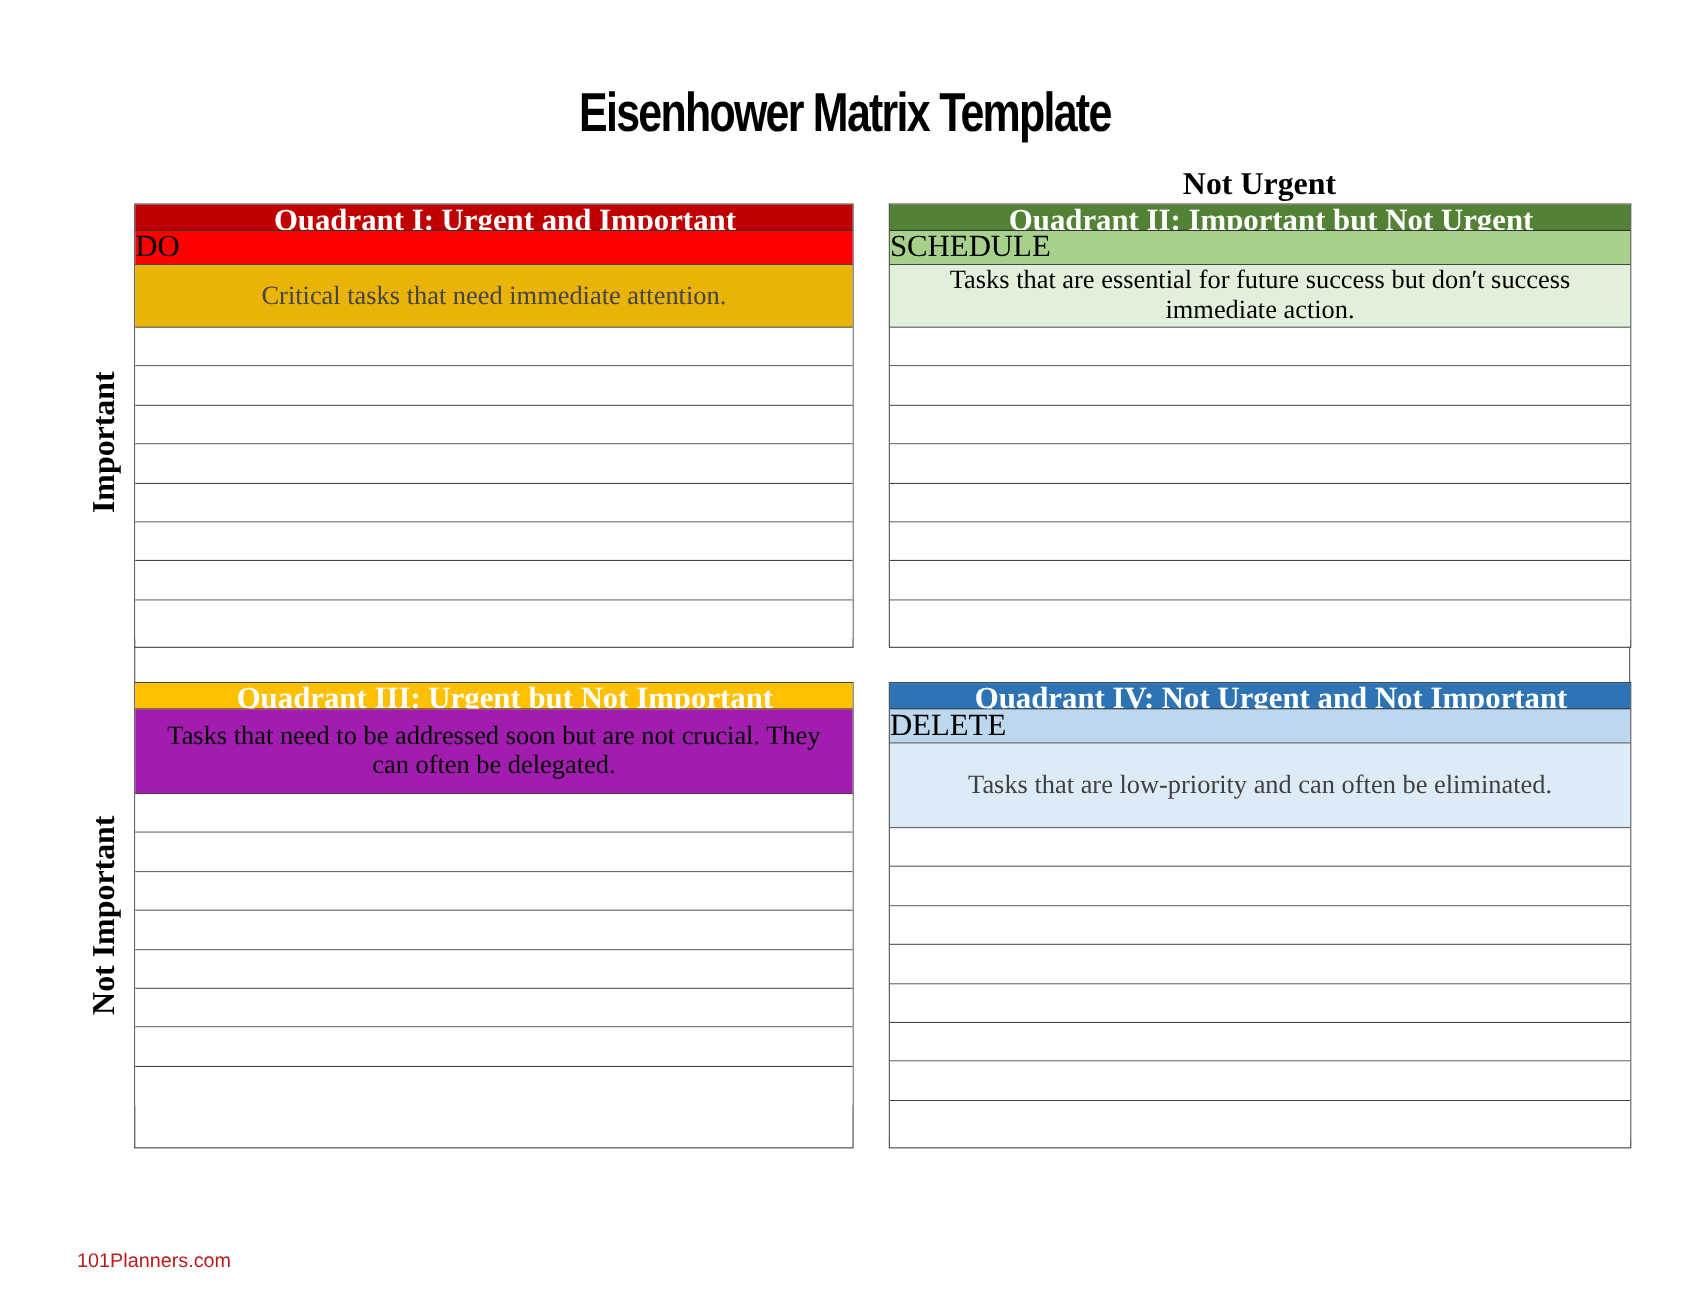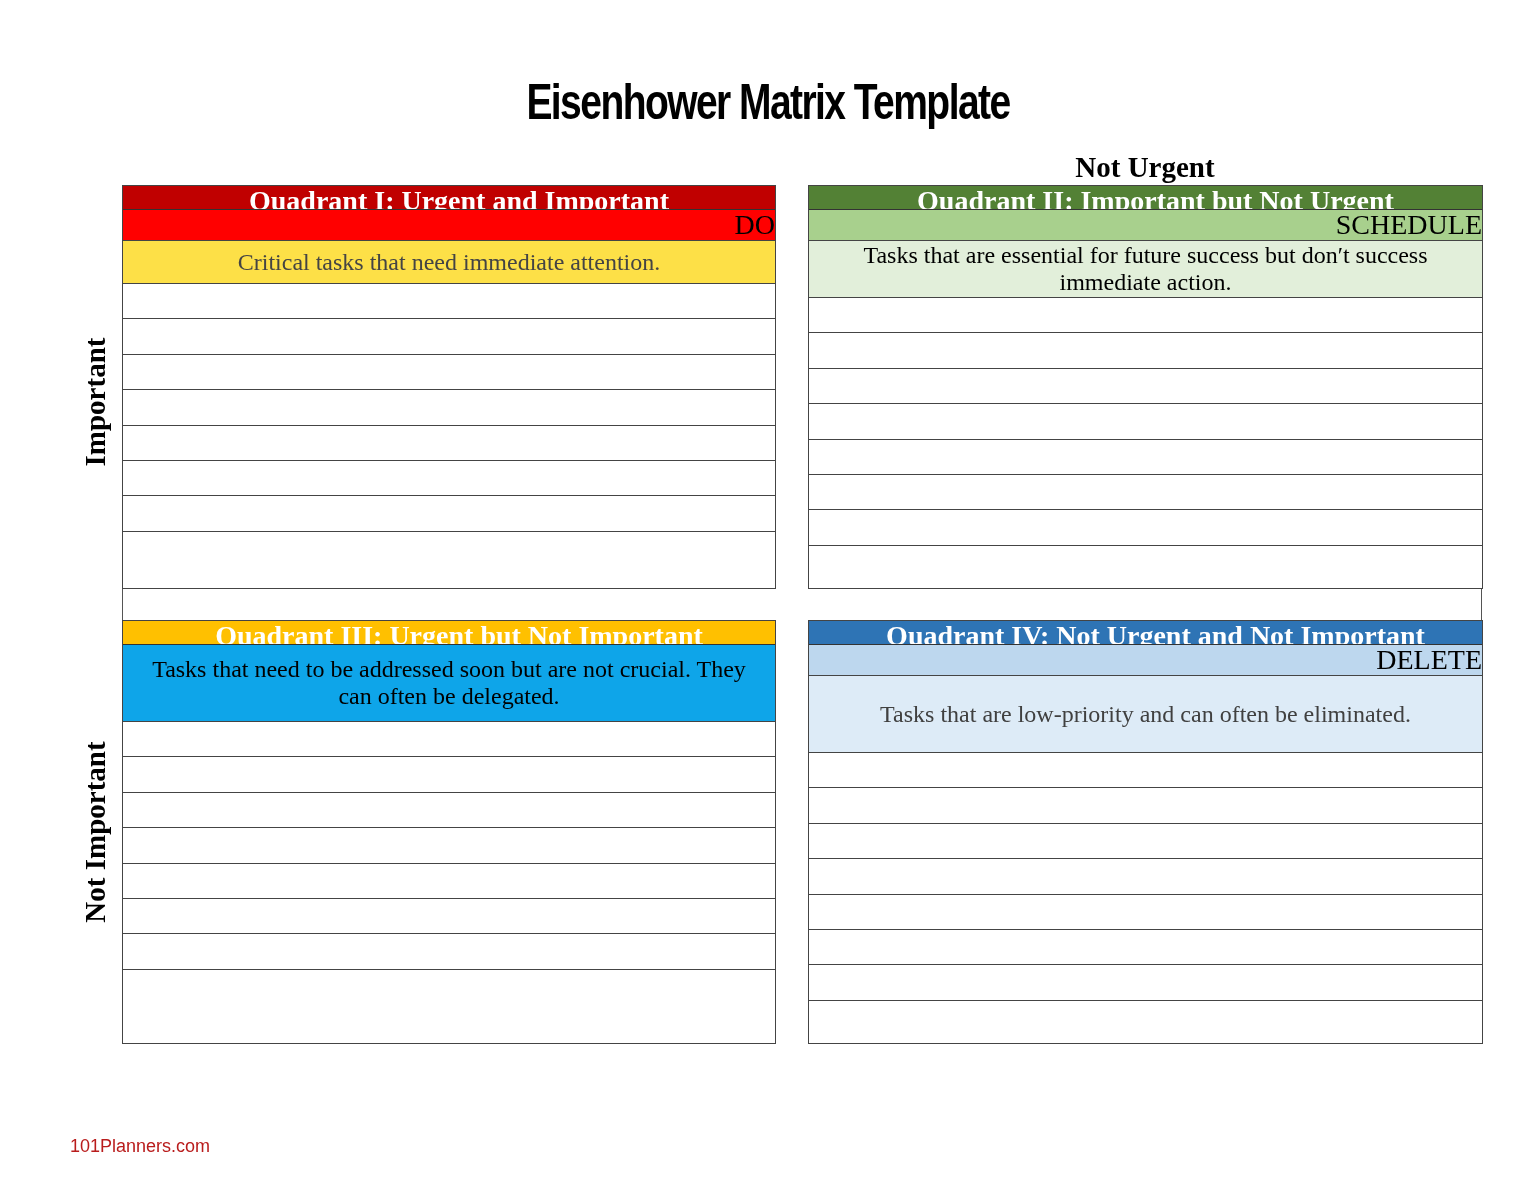--- a/index.html
+++ b/index.html
@@ -4,21 +4,21 @@
 <style>
   html, body { margin:0; padding:0; background:#ffffff; }
   body { width:1536px; height:1187px; position:relative; overflow:hidden; font-family:"Liberation Serif", serif; color:#000; }
   .title { position:absolute; left:0; width:1536px; top:72px; text-align:center; font-family:"Liberation Sans", sans-serif; font-weight:bold; font-size:50px; letter-spacing:-2px; transform:scaleX(0.78); transform-origin:center; line-height:60px; }
   .col-label { position:absolute; top:150px; height:34px; text-align:center; font-weight:bold; font-size:29px; line-height:34px; }
   .row-label { position:absolute; font-weight:bold; font-size:29px; white-space:nowrap; transform:rotate(-90deg); transform-origin:center; text-align:center; line-height:34px; }
   .frame-left { position:absolute; left:122px; top:588px; width:0; height:32px; border-left:1.5px solid #555; }
   .frame-right { position:absolute; left:1481px; top:588px; width:0; height:32px; border-left:1.5px solid #555; }
   .quad { position:absolute; box-sizing:border-box; border:1.5px solid #444; }
   .q-title { box-sizing:border-box; height:24px; line-height:30px; text-align:center; color:#fff; font-weight:bold; font-size:28px; border-bottom:1.5px solid #333; white-space:nowrap; overflow:hidden;padding-left:20px; }
-  .q-action { box-sizing:border-box; height:31px; line-height:30px; text-align:right; font-size:28px; border-bottom:1.5px solid #444; }
+  .q-action { box-sizing:border-box; height:31px; line-height:30px; text-align:left; font-size:28px; border-bottom:1.5px solid #444; }
   .q-desc { box-sizing:border-box; display:flex; align-items:center; justify-content:center; text-align:center; font-size:24px; line-height:27px; padding:0 12px; border-bottom:1.5px solid #444; }
   .row { box-sizing:border-box; height:35.4px; border-bottom:1.5px solid #444; background:#fff; }
   .row:last-child { border-bottom:none; }
   .footer { position:absolute; left:70px; top:1136px; font-family:"Liberation Sans", sans-serif; font-size:18px; color:#b91c1c; }
 </style>
 </head>
 <body>
 
 <div class="title">Eisenhower Matrix Template</div>
 
@@ -27,21 +27,21 @@
 
 <div class="row-label" style="left:-5px;top:385px;width:200px;">Important</div>
 <div class="row-label" style="left:-35px;top:815px;width:260px;">Not Important</div>
 
 <div class="frame-left"></div>
 <div class="frame-right"></div>
 
 <div class="quad" id="q0" style="left:122px;top:185px;width:654px;height:404px;">
   <div class="q-title" style="background: rgb(192, 0, 0);">Quadrant I: Urgent and Important</div>
   <div class="q-action" style="background: rgb(255, 0, 0);">DO</div>
-  <div class="q-desc" style="height: 43px; background: #fde047; color: rgb(68, 68, 68);">Critical tasks that need immediate attention.</div>
+  <div class="q-desc" style="height: 57px; background: #eab308; color: rgb(68, 68, 68);">Critical tasks that need immediate attention.</div>
   <div class="rows">
       <div class="row"></div>
       <div class="row"></div>
       <div class="row"></div>
       <div class="row"></div>
       <div class="row"></div>
       <div class="row"></div>
       <div class="row"></div>
       <div class="row"></div>
     </div>
@@ -58,21 +58,21 @@
       <div class="row"></div>
       <div class="row"></div>
       <div class="row"></div>
       <div class="row"></div>
       <div class="row"></div>
     </div>
 </div>
 
 <div class="quad" id="q2" style="left:122px;top:620px;width:654px;height:424px;">
   <div class="q-title" style="background: rgb(255, 192, 0);">Quadrant III: Urgent but Not Important</div>
-  <div class="q-desc" style="height: 77px; background: #0ea5e9; color: rgb(0, 0, 0);">Tasks that need to be addressed soon but are not crucial. They can often be delegated.</div>
+  <div class="q-desc" style="height: 77px; background: #a21caf; color: rgb(0, 0, 0);">Tasks that need to be addressed soon but are not crucial. They can often be delegated.</div>
   <div class="rows">
       <div class="row"></div>
       <div class="row"></div>
       <div class="row"></div>
       <div class="row"></div>
       <div class="row"></div>
       <div class="row"></div>
       <div class="row"></div>
       <div class="row"></div>
     </div>

